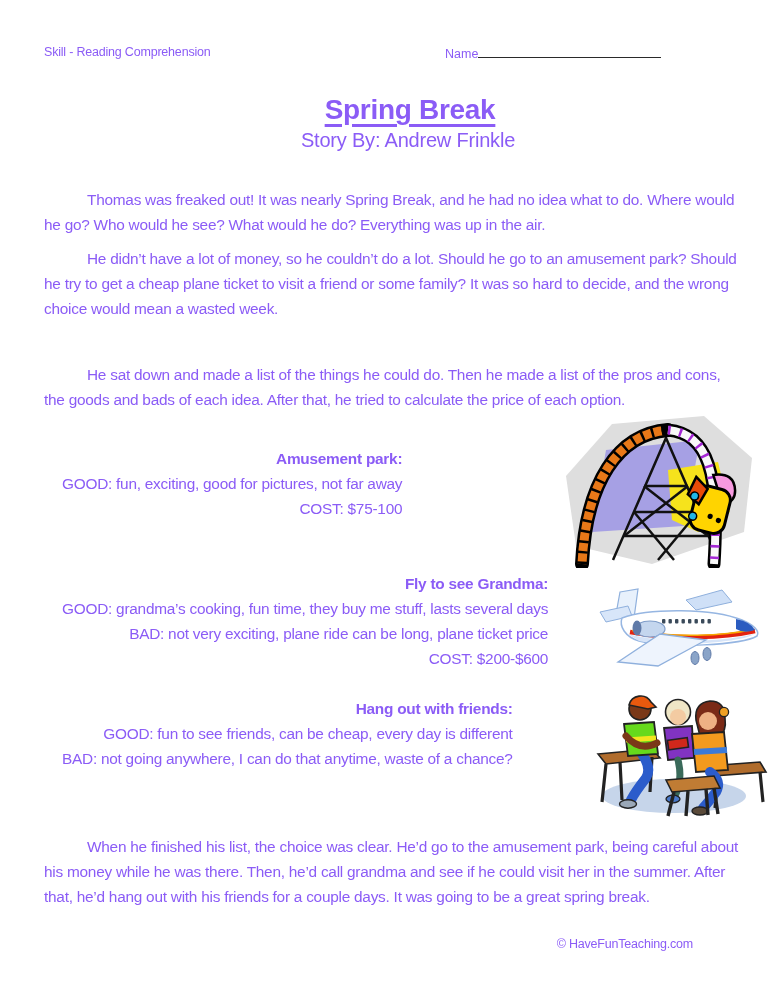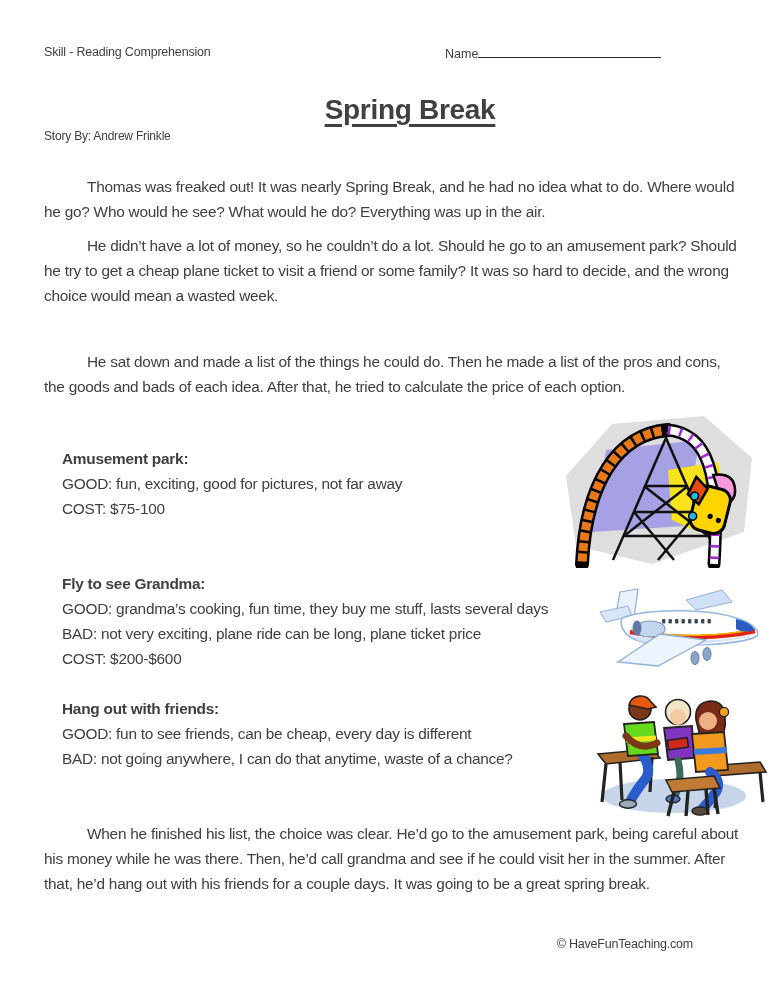--- a/index.html
+++ b/index.html
@@ -1,38 +1,38 @@
 <!DOCTYPE html>
 <html><head>
 <meta charset="utf-8">
 <style>
   html,body { margin:0; padding:0; background:#ffffff; }
   .page {
     position:relative; width:772px; height:1000px; background:#ffffff;
-    font-family:"Liberation Sans", sans-serif; color:#404040; overflow:hidden;
+    font-family:"Liberation Sans", sans-serif; color:#8b5cf6; overflow:hidden;
   }
   
   .hdr-left  { position:absolute; left:44px;  top:45px; font-size:12.5px; letter-spacing:-0.2px; }
   .hdr-right { position:absolute; left:445px; top:45px; font-size:12.5px; }
   .name-line { display:inline-block; width:183px; height:12px; border-bottom:1.6px solid #2a2a2a; }
   
   .title  { position:absolute; left:0; right:0; top:94px;  text-align:center; font-size:28px; font-weight:bold; letter-spacing:-0.3px; }
   .title span { text-decoration:underline; text-decoration-thickness:2.5px; text-underline-offset:5px;margin-left:48px; }
-  .byline { position:absolute; left:0; right:0; top:129px; text-align:left; font-size:12px; letter-spacing:-0.2px;margin-left:44px; }
+  .byline { position:absolute; left:0; right:0; top:129px; text-align:center; font-size:20px; letter-spacing:-0.2px;margin-left:44px; }
   
   .para {
     position:absolute; left:44px; width:700px;
-    font-size:15.4px; line-height:25px; letter-spacing:-0.25px; text-indent:43px;
+    font-size:15.4px; line-height:25px; letter-spacing:-0.25px; text-indent:43px;margin-top:13px;
   }
   #p1 { top:174px; } #p2 { top:233px; } #p3 { top:349px; } #p4 { top:821px; }
   .ital { }
   .option { position:absolute; left:62px; font-size:15.4px; line-height:25px; letter-spacing:-0.25px; }
   #opt1 { top:446px; } #opt2 { top:571px; } #opt3 { top:696px; }
   .option .opt-title { font-weight:bold; }
-  .option div { white-space:nowrap; }
+  .option div { white-space:nowrap;text-align:right; }
   
   .footer { position:absolute; top:937px; right:79px; font-size:12.5px; letter-spacing:-0.2px; }
   
   .img-coaster { position:absolute; left:556px; top:412px; width:204px; height:156px; }
   .img-plane   { position:absolute; left:594px; top:582px; width:176px; height:90px;  }
   .img-friends { position:absolute; left:590px; top:676px; width:182px; height:142px; }
   svg { display:block; }
 </style>
 </head>
 <body>

